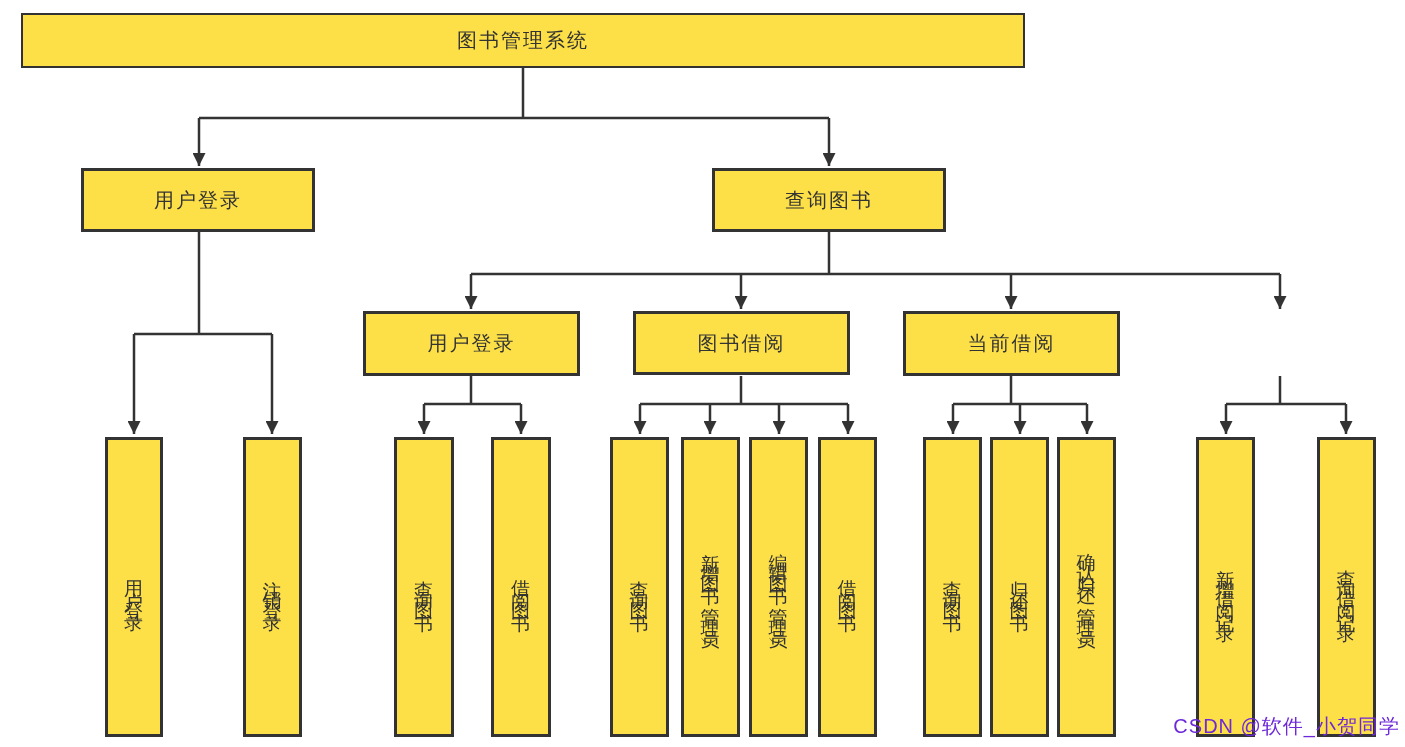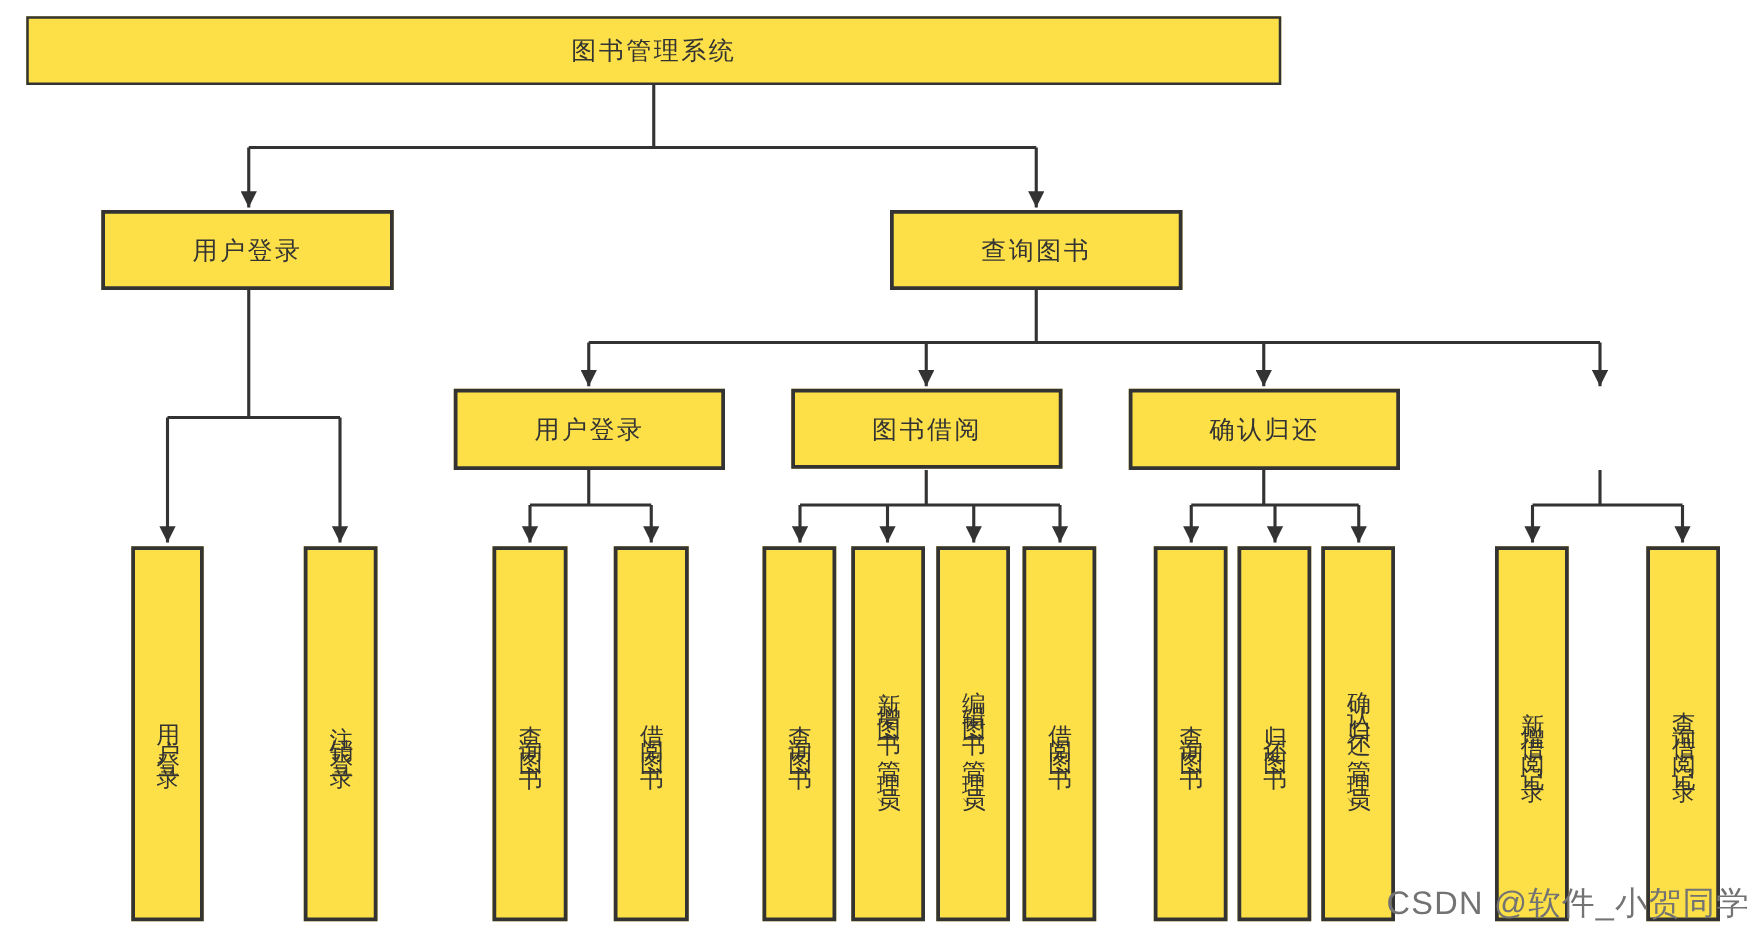--- a/index.html
+++ b/index.html
@@ -40,23 +40,23 @@
     text-orientation: mixed;
     font-size: 19px;
     letter-spacing: 11px;
     line-height: 1;
     color: #333333;
   }
   .watermark {
     position: absolute;
     right: 5px;
     bottom: 7px;
-    font-size: 26px;
+    font-size: 20px;
     letter-spacing: 1px;
-    color: #737373;
+    color: #6d28d9;
     white-space: nowrap;
     margin-top: 42px;
   }
 </style>
 </head>
 <body>
 
 <div class="canvas">
 
   <svg class="wires" viewBox="0 0 1405 747" xmlns="http://www.w3.org/2000/svg">
@@ -102,21 +102,21 @@
     </g>
   </svg>
 
   <div class="node hnode root" style="left:21px; top:13px; width:1004px; height:55px;">图书管理系统</div>
 
   <div class="node hnode" style="left:81px; top:168px; width:234px; height:64px;">用户登录</div>
   <div class="node hnode" style="left:712px; top:168px; width:234px; height:64px;">查询图书</div>
 
   <div class="node hnode" style="left:363px; top:311px; width:217px; height:65px;">用户登录</div>
   <div class="node hnode" style="left:633px; top:311px; width:217px; height:64px;">图书借阅</div>
-  <div class="node hnode" style="left:903px; top:311px; width:217px; height:65px;">确认归还</div>
+  <div class="node hnode" style="left:903px; top:311px; width:217px; height:65px;">当前借阅</div>
 
   <div class="node vnode" style="left:105px; width:58px;">
     <span class="vtext">用户登录</span>
   </div>
   <div class="node vnode" style="left:243px; width:59px;">
     <span class="vtext">注销登录</span>
   </div>
 
   <div class="node vnode" style="left:394px; width:60px;">
     <span class="vtext">查询图书</span>

